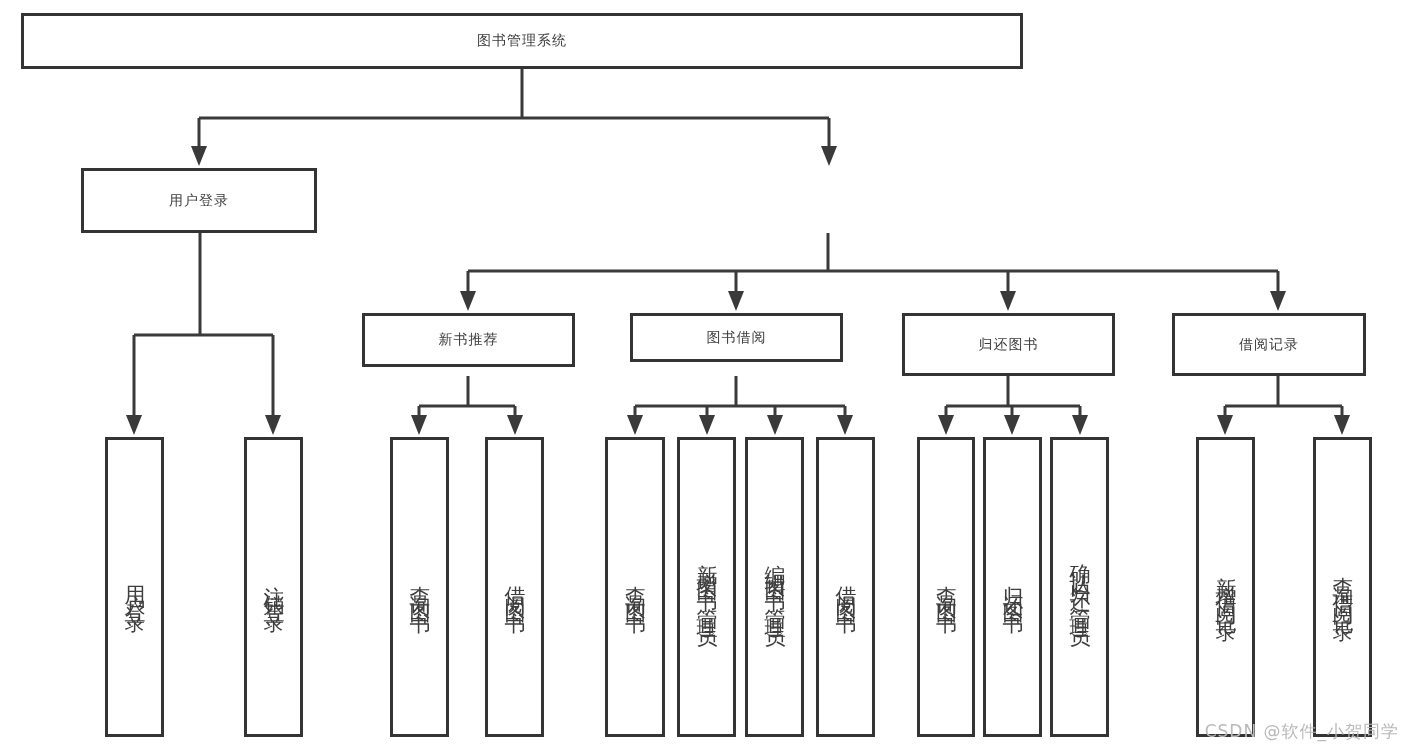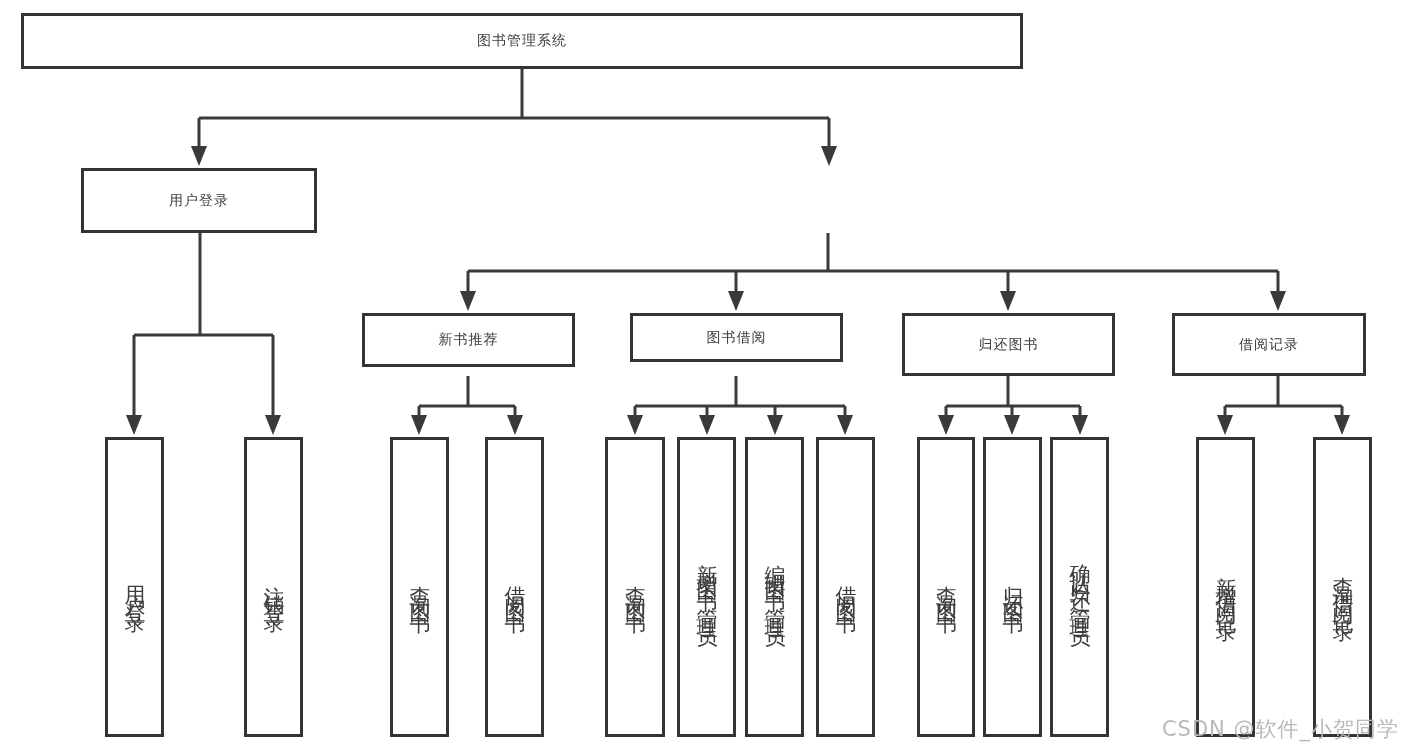--- a/index.html
+++ b/index.html
@@ -26,21 +26,21 @@
     writing-mode:vertical-rl;
     text-orientation:mixed;
     font-size:21px;
     letter-spacing:9px;
     line-height:1;
   }
   .watermark{
     position:absolute;
     right:6px;bottom:4px;
     color:#b9b9b9;
-    font-size:21px;
+    font-size:17px;
     letter-spacing:1px;
     z-index:3;
     white-space:nowrap;
   }
 </style>
 </head>
 <body>
 
 <div class="canvas">
 

